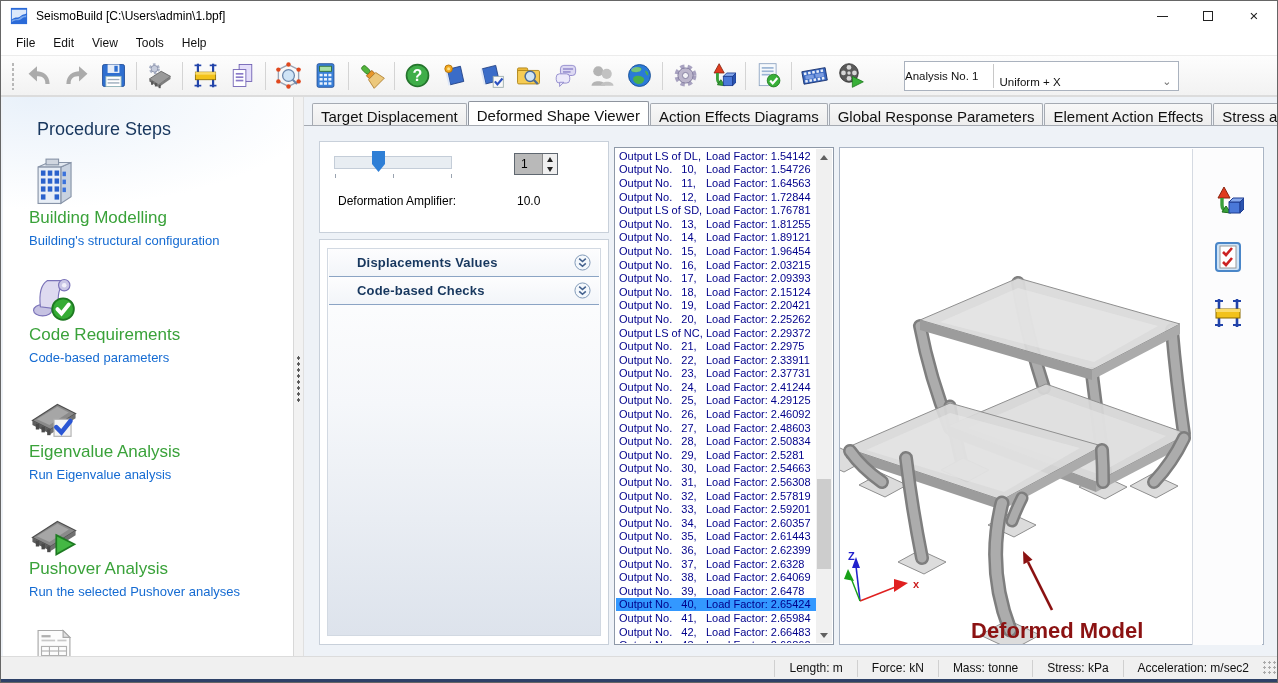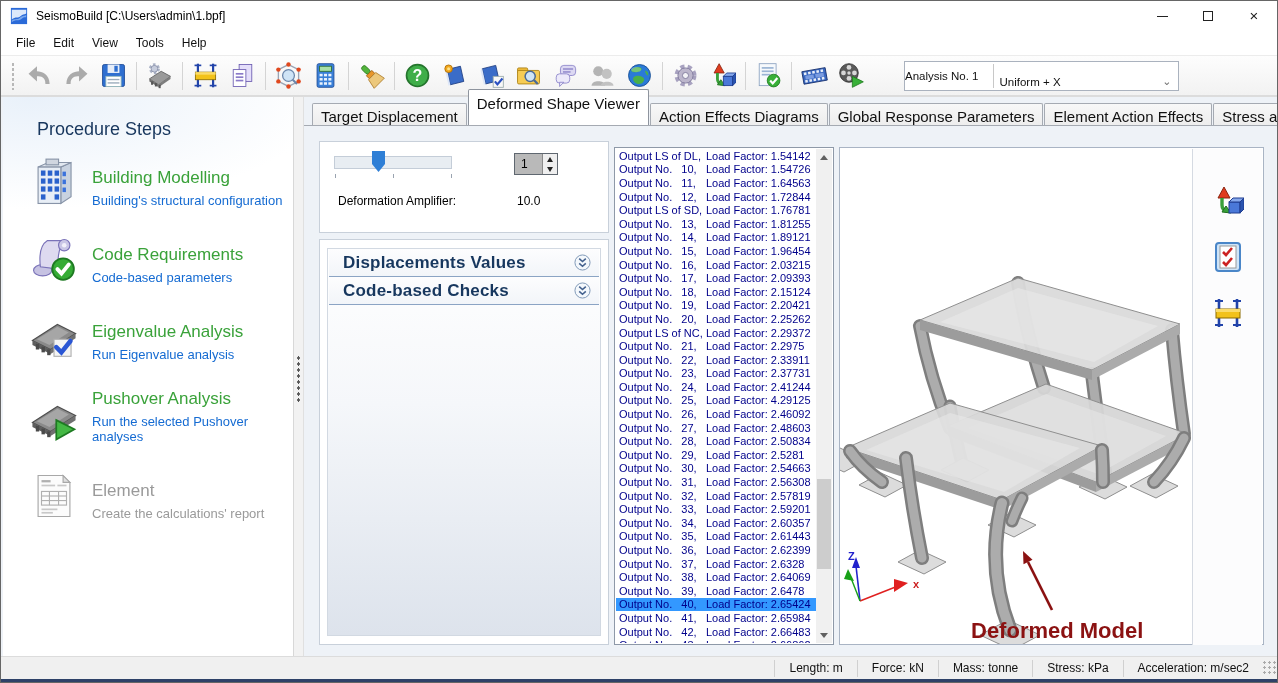--- a/index.html
+++ b/index.html
@@ -33,38 +33,38 @@
   #analysis-label{font-size:11.5px;color:#111;padding-right:14px;}
   #analysis-combo{border-left:1px solid #c8c8c8;height:24px;display:flex;align-items:flex-end;min-width:185px;padding-left:6px;font-size:11.5px;color:#111;}
   #analysis-chevron{margin-left:auto;color:#707070;font-size:11px;padding:0 6px;}
 
   
   #appbody{left:0;top:96px;width:1278px;height:559px;background:#eef2f7;}
   
   #sidebar{left:2px;top:0;width:291px;height:559px;background:#fff;border-right:1px solid #d8d8d8;
     background-image:radial-gradient(ellipse 420px 160px at 10% 0%, #e9f1fa 0%, #ffffff 70%);}
   #sidebar-title{font-size:18px;color:#17365d;padding:22px 0 18px 34px;}
-  .proc-item{display:flex;align-items:flex-end;margin:0 0 27px 26px;}
+  .proc-item{display:flex;align-items:flex-start;margin:0 0 27px 26px;flex-direction:column;}
   .proc-icon{width:50px;height:50px;flex:0 0 50px;margin-right:13px;}
   .proc-icon svg{width:50px;height:50px;}
   .proc-title{font-size:17px;color:#3aa23a;margin-bottom:5px;}
   .proc-sub{font-size:13px;color:#156bd2;}
   .proc-item.disabled .proc-title{color:#9a9a9a;}
   .proc-item.disabled .proc-sub{color:#9a9a9a;}
   
   #splitter{left:293px;top:0;width:10px;height:559px;background:#f2f2f2;border-right:1px solid #e0e0e0;}
   #splitter-grip{left:3px;top:258px;width:3px;height:48px;background-image:radial-gradient(#555 1px,transparent 1.2px);background-size:3px 6px;}
 
   
   #main{left:303px;top:0;width:975px;height:559px;background:#eef2f7;}
   
   #tabbar{left:8px;top:5px;height:23px;display:flex;align-items:flex-end;}
   .tab{font-size:15px;color:#111;background:linear-gradient(#f8f8f8,#ededed);border:1px solid #a5aab2;border-bottom:none;
     padding:4px 8px 4px 8px;margin-right:1px;border-radius:2px 2px 0 0;height:22px;white-space:nowrap;}
-  .tab.active{background:#fff;height:36px;position:relative;z-index:3;padding-top:5px;border-color:#8e949e;}
+  .tab.active{background:#fff;height:24px;position:relative;z-index:3;padding-top:5px;border-color:#8e949e;}
   #tabline{left:0;top:28px;width:975px;height:1px;background:#a5aab2;}
 
   
   .panelbox{background:#fff;border:1px solid #c8d0da;}
   #box-amplifier{left:15px;top:44px;width:290px;height:92px;}
   #slider{left:14px;top:14px;width:118px;height:13px;background:#e8edf2;border:1px solid #c4cdd8;}
   #slider-thumb{left:52px;top:9px;width:13px;height:21px;background:#2f7fd6;
     clip-path:polygon(0 0,100% 0,100% 62%,50% 100%,0 62%);}
   .tick{top:32px;width:1px;height:4px;background:#9aa4b0;}
   #spinner{left:194px;top:11px;width:44px;height:22px;border:1px solid #5f6770;background:#b9b9b9;display:flex;}
@@ -72,21 +72,21 @@
   #spinner-btns{width:15px;background:#efefef;border-left:1px solid #8a8a8a;display:flex;flex-direction:column;}
   .spin-btn{flex:1;display:flex;align-items:center;justify-content:center;}
   .tri-up{width:0;height:0;border-left:3.5px solid transparent;border-right:3.5px solid transparent;border-bottom:5px solid #222;}
   .tri-down{width:0;height:0;border-left:3.5px solid transparent;border-right:3.5px solid transparent;border-top:5px solid #222;}
   #amp-label{left:18px;top:52px;font-size:12px;color:#000;}
   #amp-value{left:197px;top:52px;font-size:12px;color:#000;}
 
   #box-sections{left:15px;top:142px;width:290px;height:406px;padding:8px 7px;}
   #sections-inner{width:100%;height:100%;border:1px solid #d2d9e2;background:linear-gradient(#ffffff,#f5f7fa 40%,#dde3ec);}
   .section-hdr{display:flex;align-items:center;height:28px;border-bottom:1px solid #8ba4c4;margin:0 1px;background:linear-gradient(#fdfdfe,#f2f5f9);}
-  .section-hdr .lbl{font-size:17px;font-weight:bold;color:#17375e;padding-left:14px;letter-spacing:.2px;}
+  .section-hdr .lbl{font-size:13px;font-weight:bold;color:#17375e;padding-left:28px;letter-spacing:.2px;}
   .section-hdr svg{margin-left:auto;margin-right:8px;width:17px;height:17px;}
 
   
   #output-list{left:310px;top:50px;width:220px;height:498px;background:#fff;border:1px solid #8e99a8;overflow:hidden;}
   #list-rows{position:absolute;left:1px;top:1px;right:17px;bottom:1px;overflow:hidden;}
   .orow{height:13.6px;display:flex;font-size:11px;color:#00008b;white-space:pre;align-items:center;padding-left:3px;}
   .orow .nm{display:inline-block;min-width:87px;}
   .orow.sel{background:#3398ff;}
   #list-scroll{position:absolute;top:1px;right:1px;width:16px;bottom:1px;background:#f0f0f0;}
   .scroll-arrow{position:absolute;left:0;width:16px;height:16px;background:#f0f0f0;display:flex;align-items:center;justify-content:center;}

